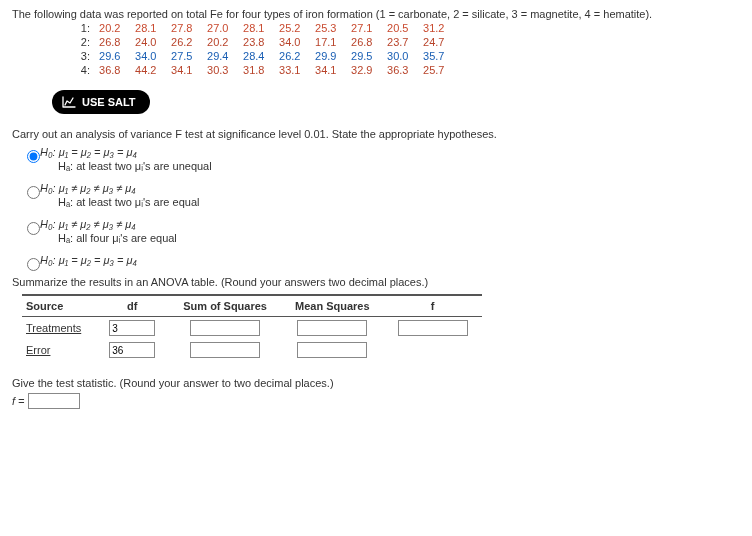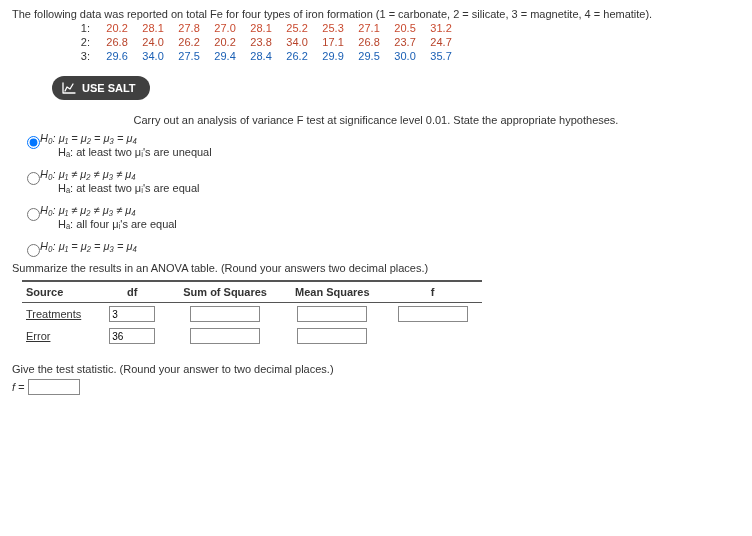--- a/index.html
+++ b/index.html
@@ -14,37 +14,37 @@
   }
   .intro { }
   .data-block { margin-left: 60px; margin-bottom: 10px; font-family: Arial, sans-serif; }
   .data-row { margin: 2px 0; }
   .data-row .label { color: #333; display:inline-block; width:18px; text-align:right;}
   .data-row .vals { margin-left: 6px; }
   .c1 { color: #c94a2f; } 
   .c2 { color: #b8432a; }
   .c3 { color: #1a5fb4; } 
   .c4 { color: #b8432a; }
-  .num { display:inline-block; width:36px; text-align:center; font-weight:normal;}
+  .num { display:inline-block; width:36px; text-align:left; font-weight:normal;}
   .salt-btn {
     display: inline-flex;
     align-items: center;
-    background: #404040;
+    background: #000000;
     color: #fff;
     border-radius: 16px;
     padding: 6px 14px 6px 10px;
     font-size: 11px;
     font-weight: bold;
     margin-left: 40px;
     margin-top: 4px;
     margin-bottom: 14px;
     cursor: pointer;
   }
   .salt-btn svg { margin-right: 6px; }
-  .question { margin-bottom: 6px; text-align: center; }
+  .question { margin-bottom: 6px; }
   .opts { margin-left: 10px; }
   .opt { margin: 4px 0 10px 0; position:relative; padding-left:18px;}
   .opt input[type=radio]{ position:absolute; left:0; top:1px;}
   .hyp { font-style: italic; }
   .sub-line { margin-top: 2px; margin-left: 18px; }
   .section { margin-top: 10px; margin-bottom: 6px;}
   table.anova { border-collapse: collapse; margin-left: 10px; margin-top:4px;}
   table.anova th { font-weight: bold; padding: 4px 14px; border-bottom: 1px solid #555; border-top: 2px solid #555; text-align:center;}
   table.anova th:first-child, table.anova td:first-child { text-align:left; padding-left:4px;margin-left:7px;}
   table.anova td { padding: 3px 14px; text-align:center;text-decoration:underline;}
@@ -71,20 +71,26 @@
   <div class="data-row c2">
     <span class="label">2:</span>
     <span class="vals">
       <span class="num">26.8</span><span class="num">24.0</span><span class="num">26.2</span><span class="num">20.2</span><span class="num">23.8</span><span class="num">34.0</span><span class="num">17.1</span><span class="num">26.8</span><span class="num">23.7</span><span class="num">24.7</span>
     </span>
   </div>
   <div class="data-row c3">
     <span class="label">3:</span>
     <span class="vals">
       <span class="num">29.6</span><span class="num">34.0</span><span class="num">27.5</span><span class="num">29.4</span><span class="num">28.4</span><span class="num">26.2</span><span class="num">29.9</span><span class="num">29.5</span><span class="num">30.0</span><span class="num">35.7</span>
+    </span>
+  </div>
+  <div class="data-row c4">
+    <span class="label">4:</span>
+    <span class="vals">
+      <span class="num">36.8</span><span class="num">44.2</span><span class="num">34.1</span><span class="num">30.3</span><span class="num">31.8</span><span class="num">33.1</span><span class="num">34.1</span><span class="num">32.9</span><span class="num">36.3</span><span class="num">25.7</span>
     </span>
   </div>
 </div>
 
 <div class="salt-btn">
   <svg width="14" height="12" viewBox="0 0 14 12" fill="none">
     <path d="M1 11 L1 1 M1 11 L13 11 M3 9 L5 5 L8 7 L11 2" stroke="#fff" stroke-width="1.3" fill="none" stroke-linecap="round" stroke-linejoin="round"></path>
   </svg>
   <span>USE SALT</span>
 </div>

